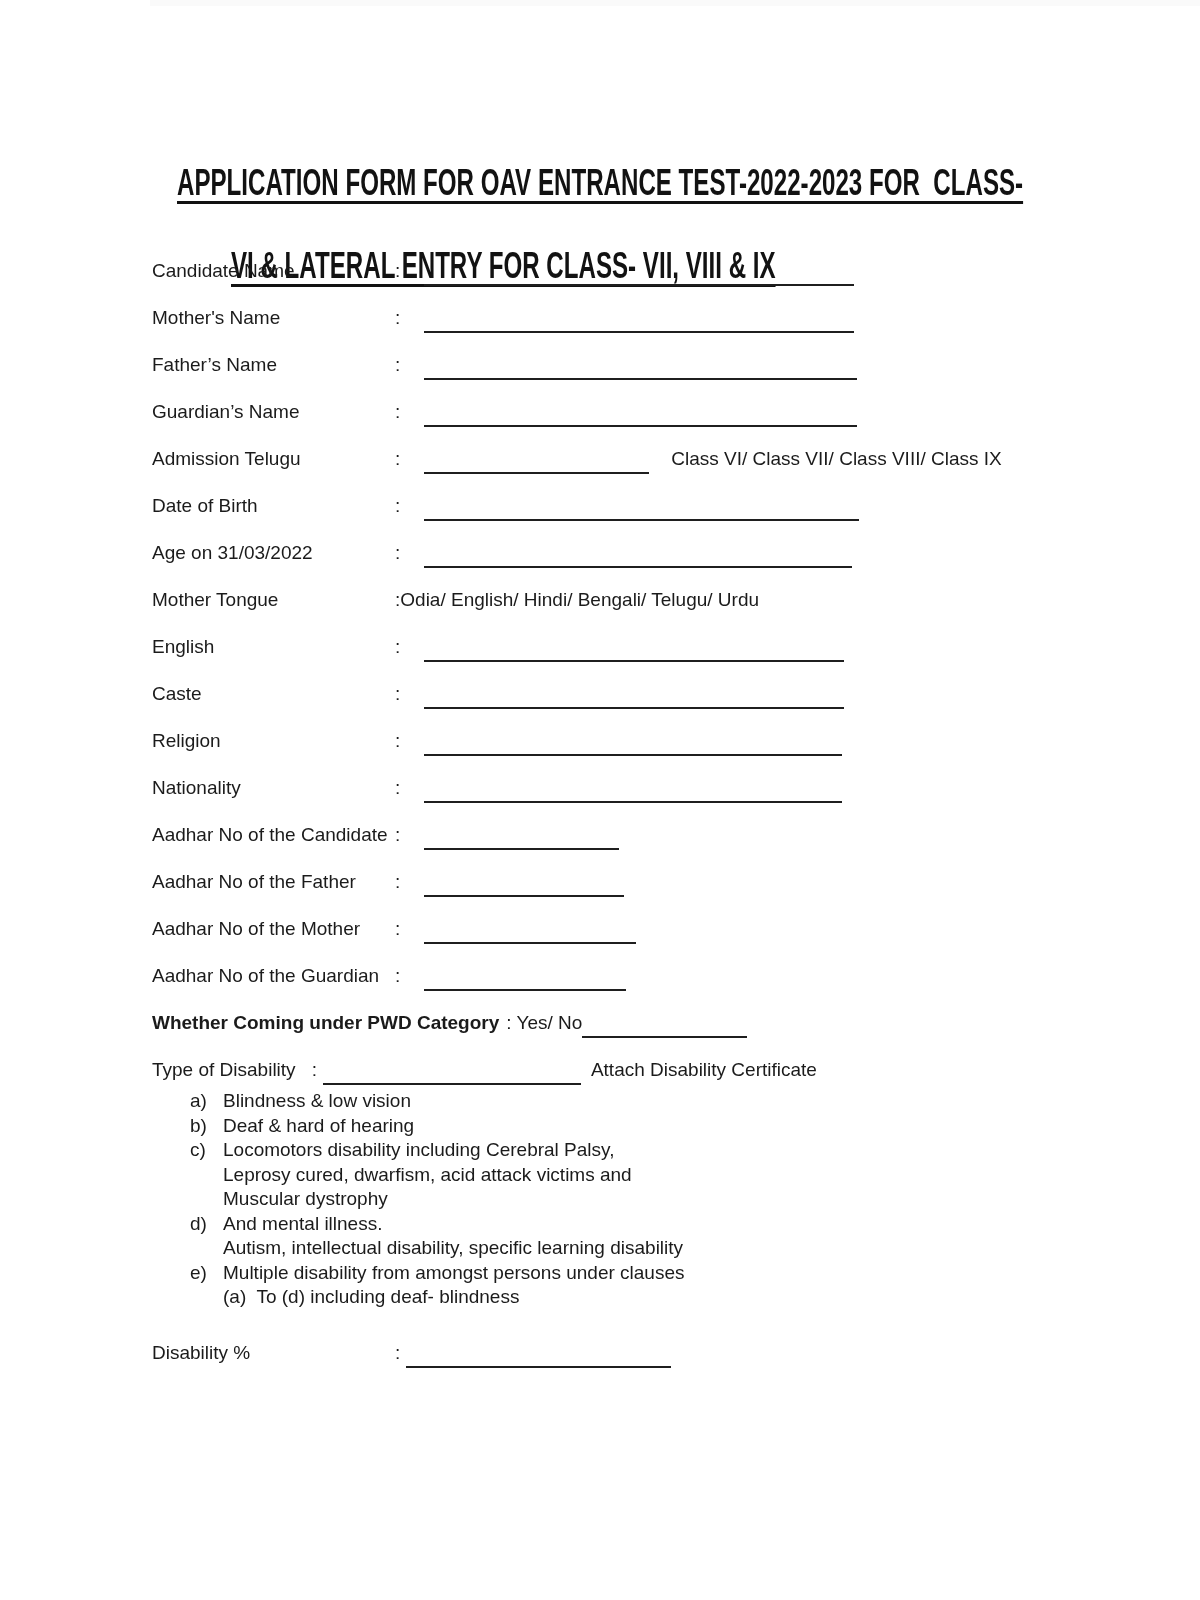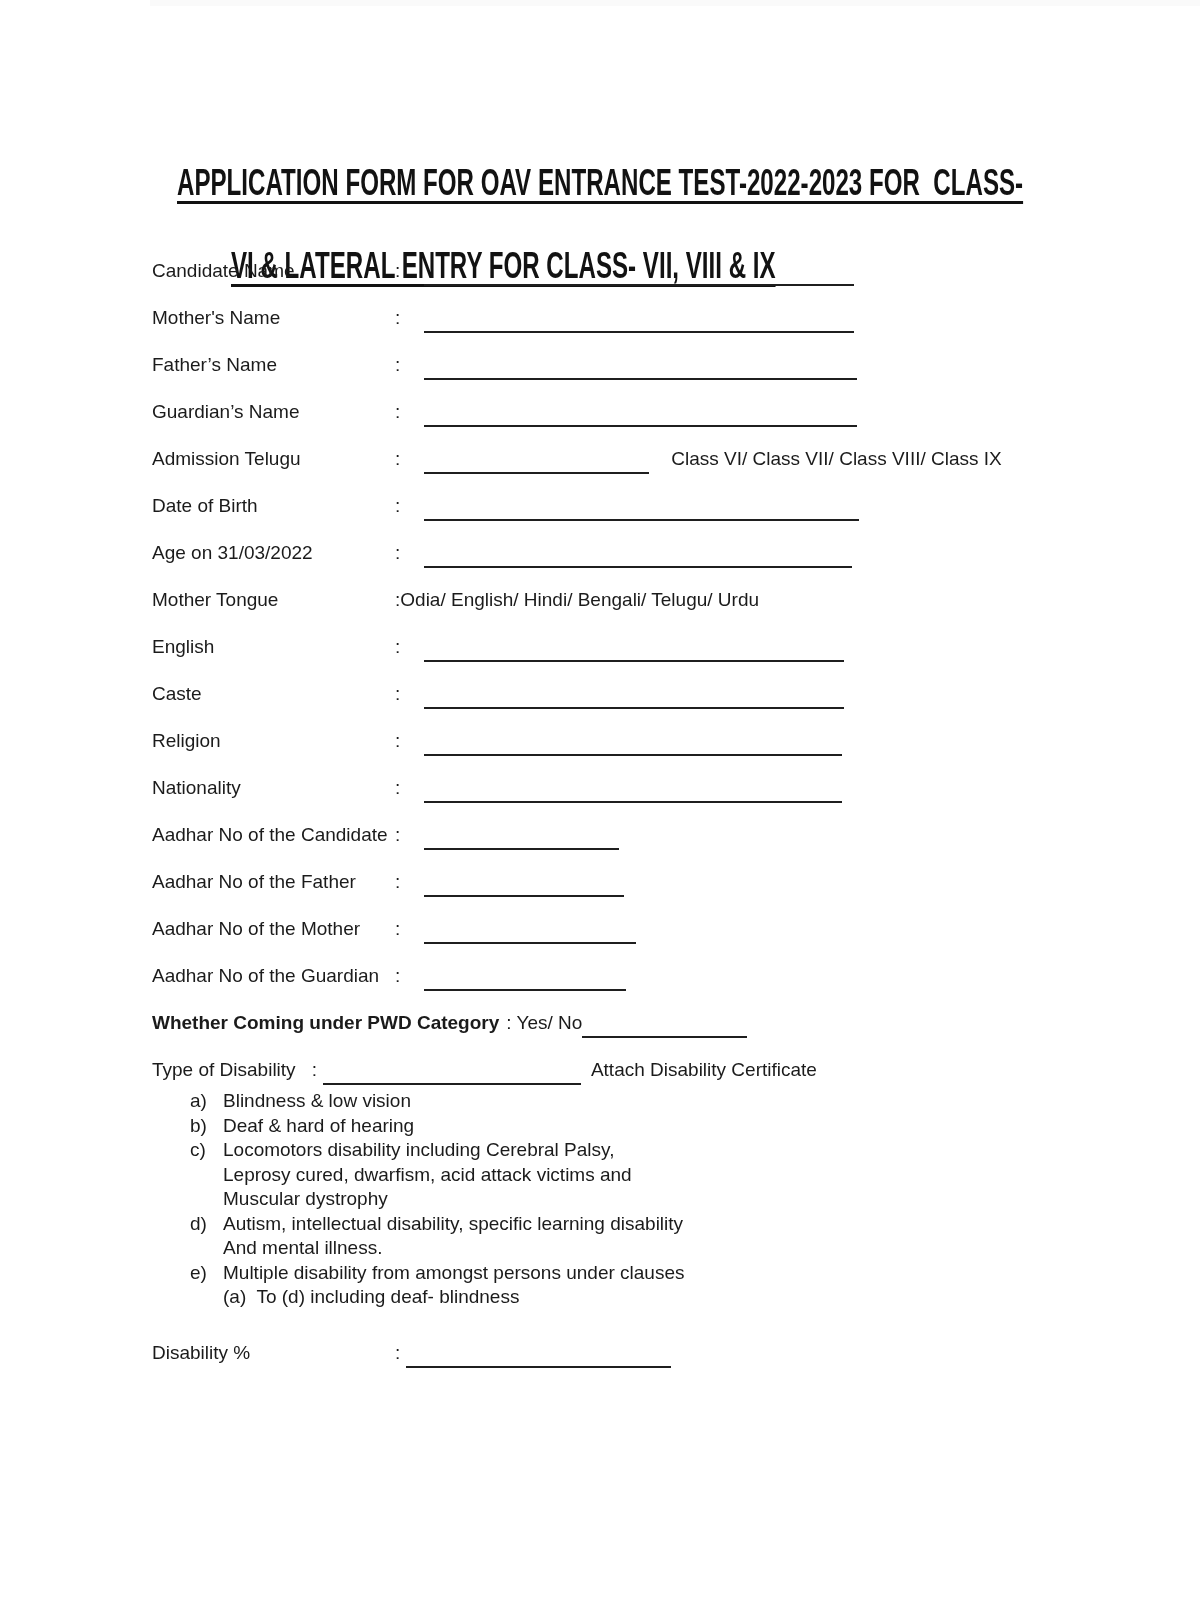--- a/index.html
+++ b/index.html
@@ -191,22 +191,22 @@
         <span class="marker">c)</span>
         <span class="lines">
           <div>Locomotors disability including Cerebral Palsy,</div>
           <div>Leprosy cured, dwarfism, acid attack victims and</div>
           <div>Muscular dystrophy</div>
         </span>
       </div>
       <div class="dis-item">
         <span class="marker">d)</span>
         <span class="lines">
+          <div>And mental illness.</div>
           <div>Autism, intellectual disability, specific learning disability</div>
-          <div>And mental illness.</div>
         </span>
       </div>
       <div class="dis-item">
         <span class="marker">e)</span>
         <span class="lines">
           <div>Multiple disability from amongst persons under clauses</div>
           <div>(a)  To (d) including deaf- blindness</div>
         </span>
       </div>
     </div>

